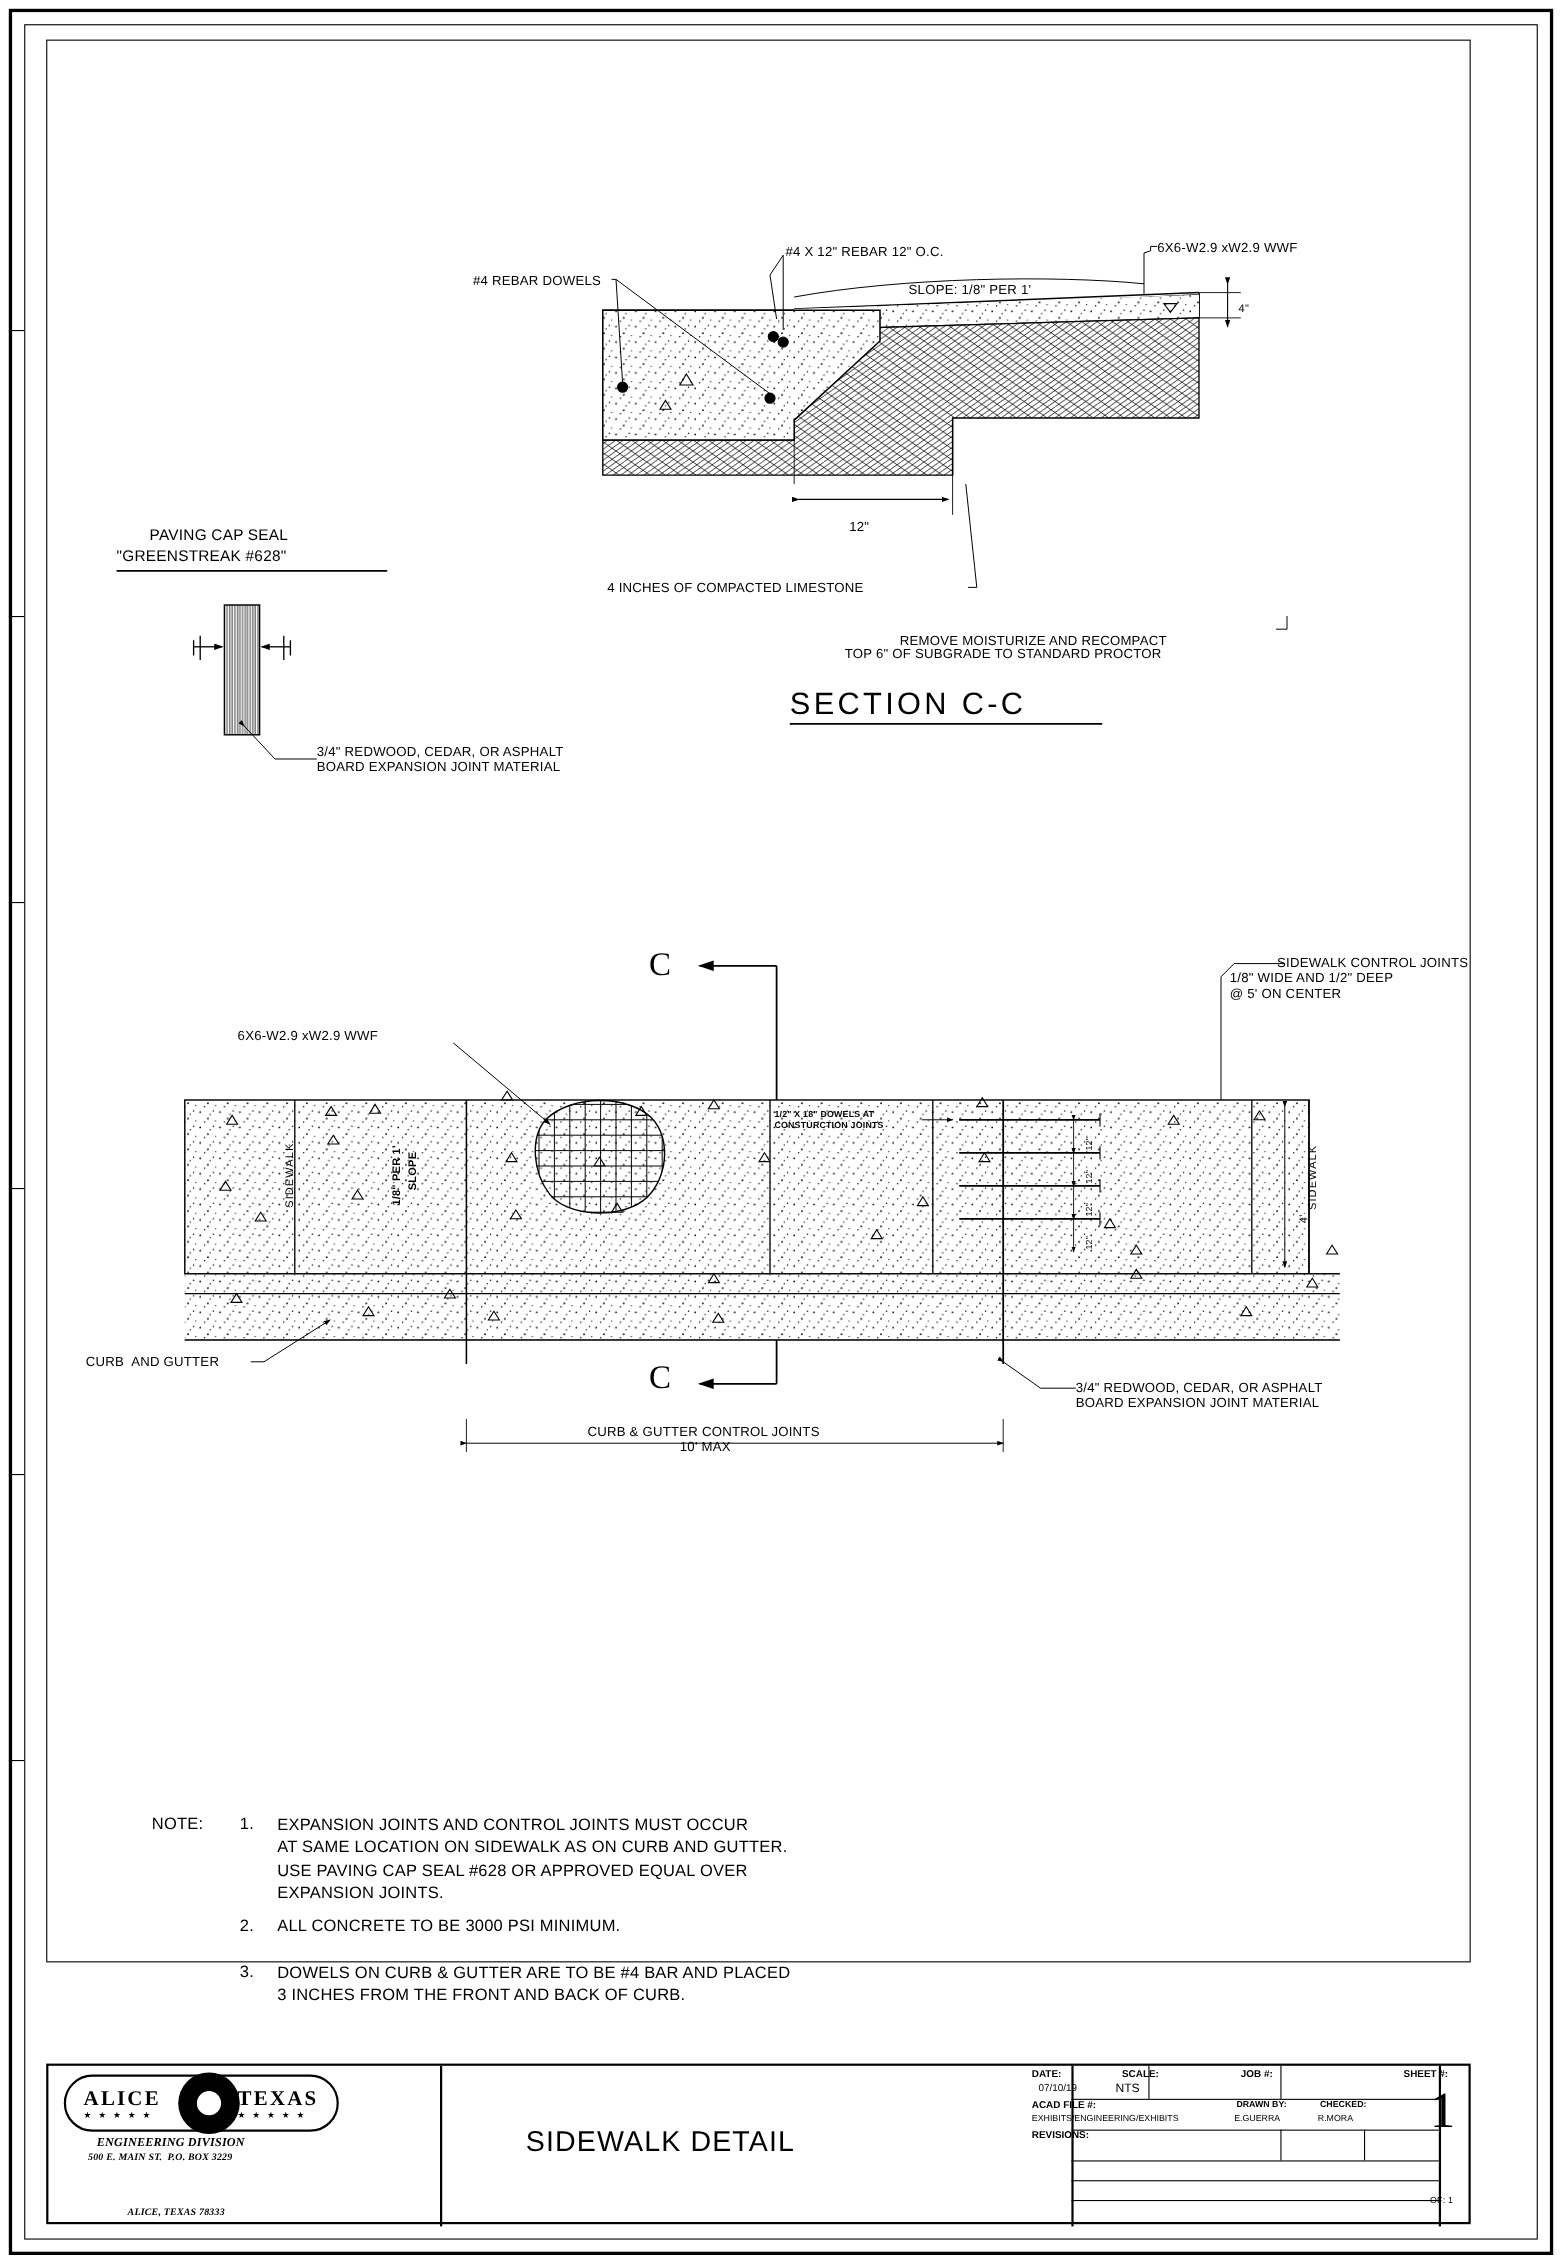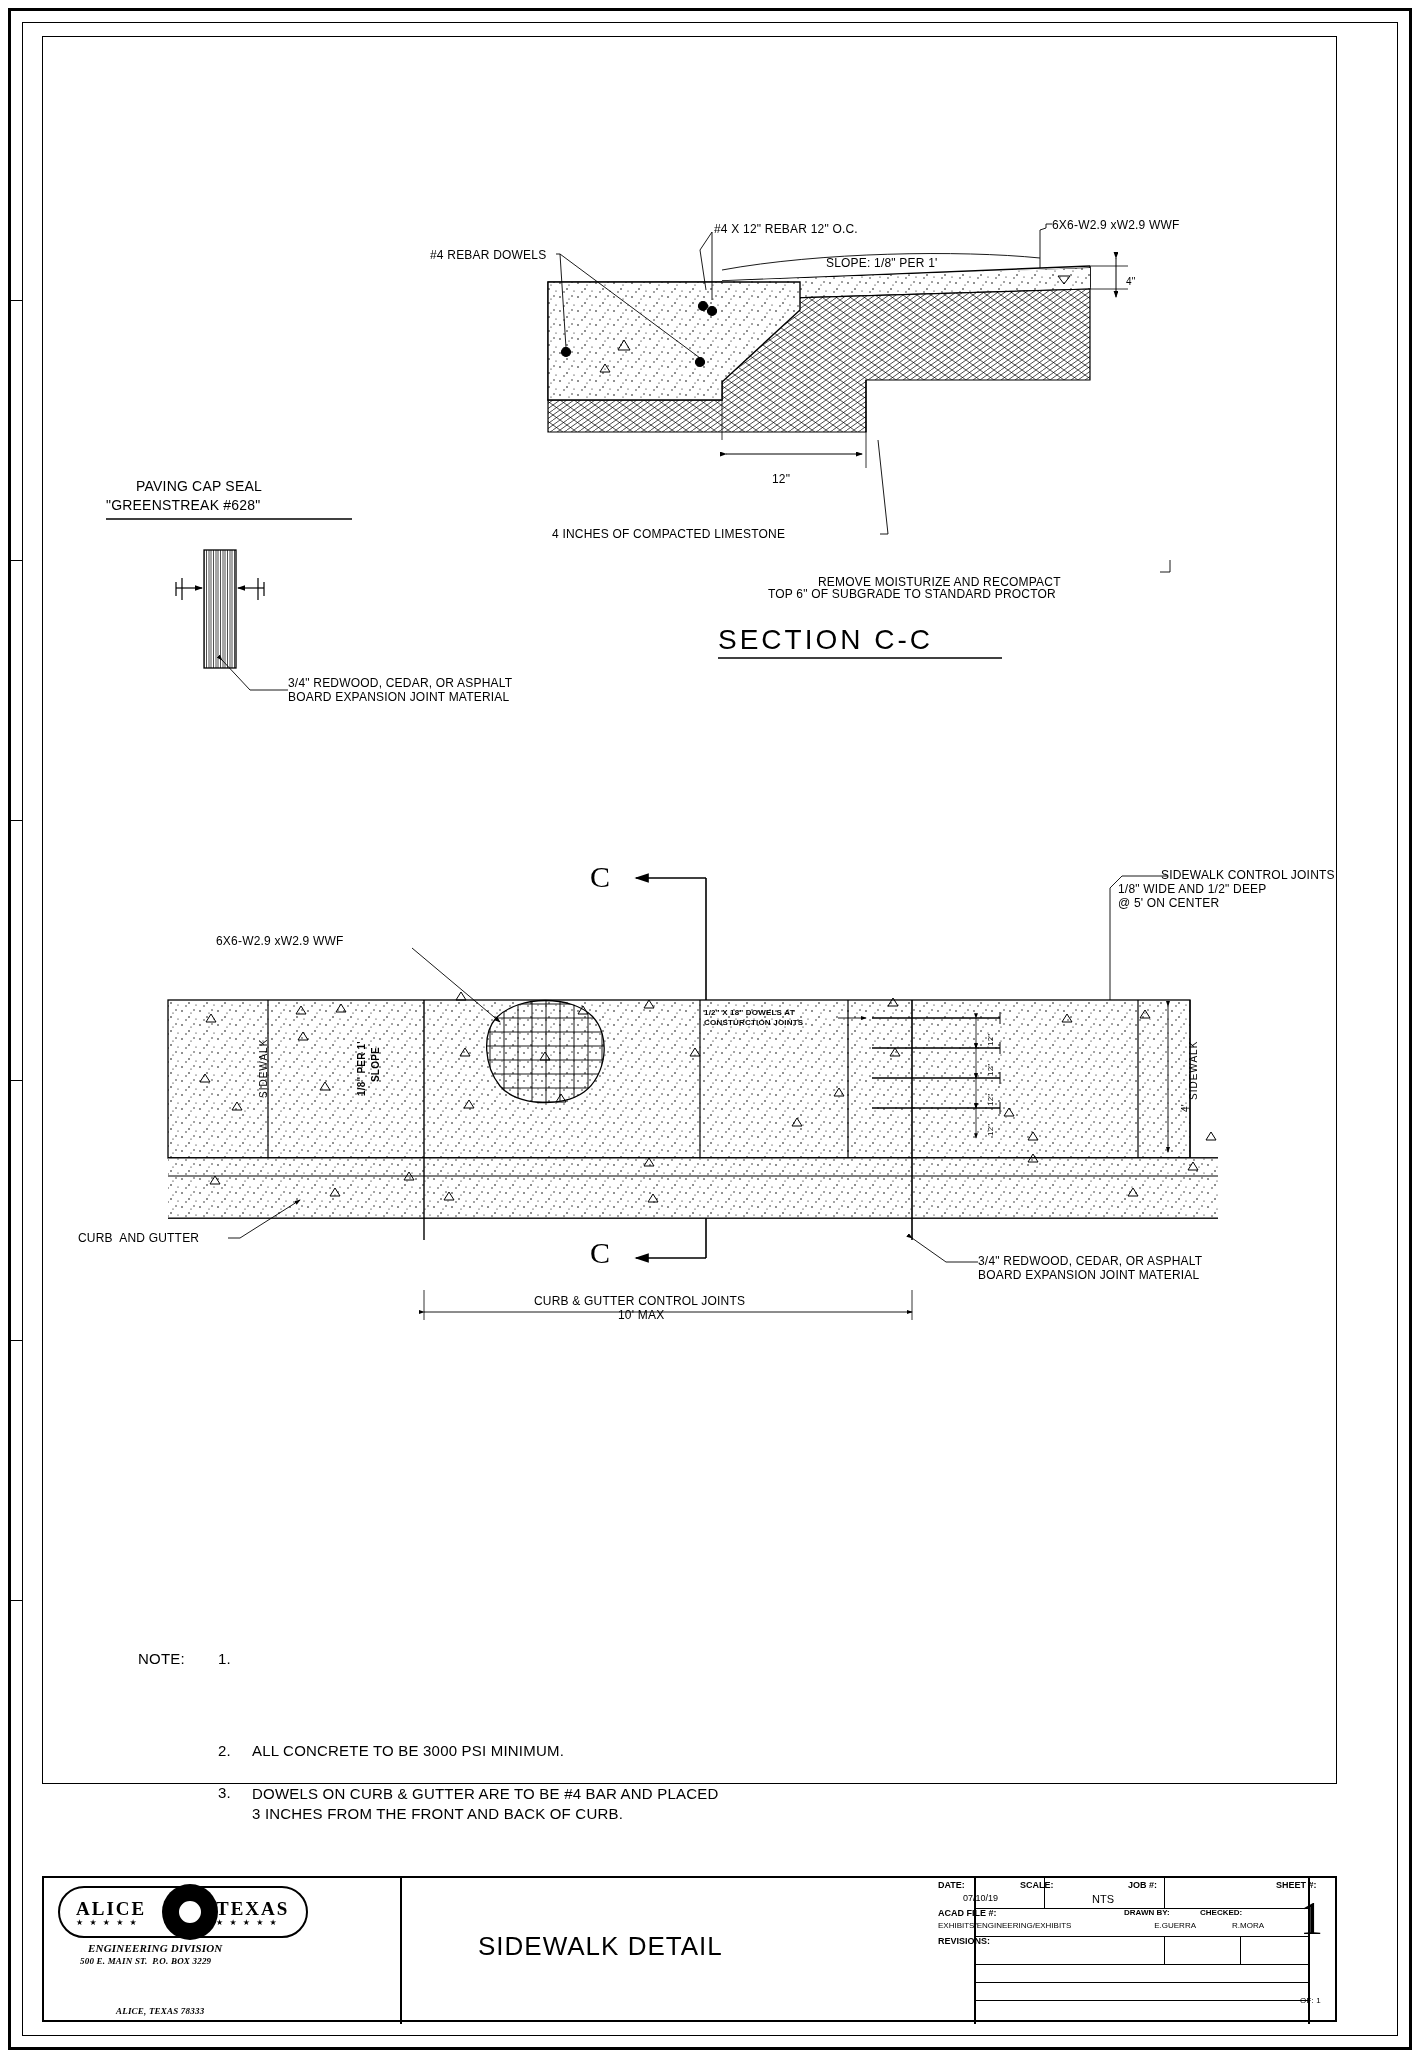--- a/index.html
+++ b/index.html
@@ -22,21 +22,21 @@
   svg{position:absolute;left:0;top:0;width:1420px;height:2058px;overflow:visible;pointer-events:none;}
 
   
   .vert{transform-origin:0 0;transform:rotate(-90deg);}
 
   
   #titleblock{position:absolute;left:42px;top:1876px;width:1295px;height:146px;border:2px solid #000;box-sizing:border-box;}
   .tb-v{position:absolute;width:2px;background:#000;top:0;height:146px;}
   .tb-h{position:absolute;height:1px;background:#000;}
   .tb-lab{position:absolute;font-size:9px;font-weight:bold;white-space:nowrap;}
-  .tb-val{position:absolute;font-size:9px;white-space:nowrap;text-align:right;}
+  .tb-val{position:absolute;font-size:9px;white-space:nowrap;text-align:left;}
 
   #logo{position:absolute;left:58px;top:1886px;width:250px;height:80px;text-decoration:underline;}
   .logo-box{position:absolute;left:0;top:0;width:250px;height:52px;border:2px solid #000;border-radius:26px/26px;box-sizing:border-box;background:#fff;}
   .logo-word{position:absolute;top:12px;font-size:19px;font-weight:bold;letter-spacing:2px;font-family:"Liberation Serif",serif;}
   .logo-stars{position:absolute;font-size:8px;letter-spacing:2px;top:32px;}
   .gear{position:absolute;left:104px;top:-2px;width:56px;height:56px;border-radius:50%;background:#000;}
   .gear:after{content:"";position:absolute;left:14px;top:14px;width:28px;height:28px;border-radius:50%;background:#fff;border:3px solid #000;box-sizing:border-box;}
 
   .sheetnum{position:absolute;font-size:46px;font-family:"Liberation Serif",serif;}
 </style>
@@ -307,20 +307,24 @@
 
   <div class="lbl" style="left:534px;top:1294px;">CURB &amp; GUTTER CONTROL JOINTS</div>
   <div class="lbl" style="left:618px;top:1308px;">10' MAX</div>
 
   <div class="lbl" style="left:590px;top:858px;font-size:30px;font-family:'Liberation Serif',serif;">C</div>
   <div class="lbl" style="left:590px;top:1234px;font-size:30px;font-family:'Liberation Serif',serif;">C</div>
 
   <div class="lbl" style="left:138px;top:1650px;font-size:15px;">NOTE:</div>
 
   <div class="lbl" style="left:218px;top:1650px;font-size:15px;">1.</div>
+  <div class="lbl" style="left:252px;top:1650px;font-size:15px;line-height:1.35;">EXPANSION JOINTS AND CONTROL JOINTS MUST OCCUR
+AT SAME LOCATION ON SIDEWALK AS ON CURB AND GUTTER.
+USE PAVING CAP SEAL #628 OR APPROVED EQUAL OVER
+EXPANSION JOINTS.</div>
 
   <div class="lbl" style="left:218px;top:1742px;font-size:15px;">2.</div>
   <div class="lbl" style="left:252px;top:1742px;font-size:15px;">ALL CONCRETE TO BE 3000 PSI MINIMUM.</div>
 
   <div class="lbl" style="left:218px;top:1784px;font-size:15px;">3.</div>
   <div class="lbl" style="left:252px;top:1784px;font-size:15px;line-height:1.35;">DOWELS ON CURB &amp; GUTTER ARE TO BE #4 BAR AND PLACED
 3 INCHES FROM THE FRONT AND BACK OF CURB.</div>
 
   <div id="titleblock">
     <div class="tb-v" style="left:356px;"></div>

